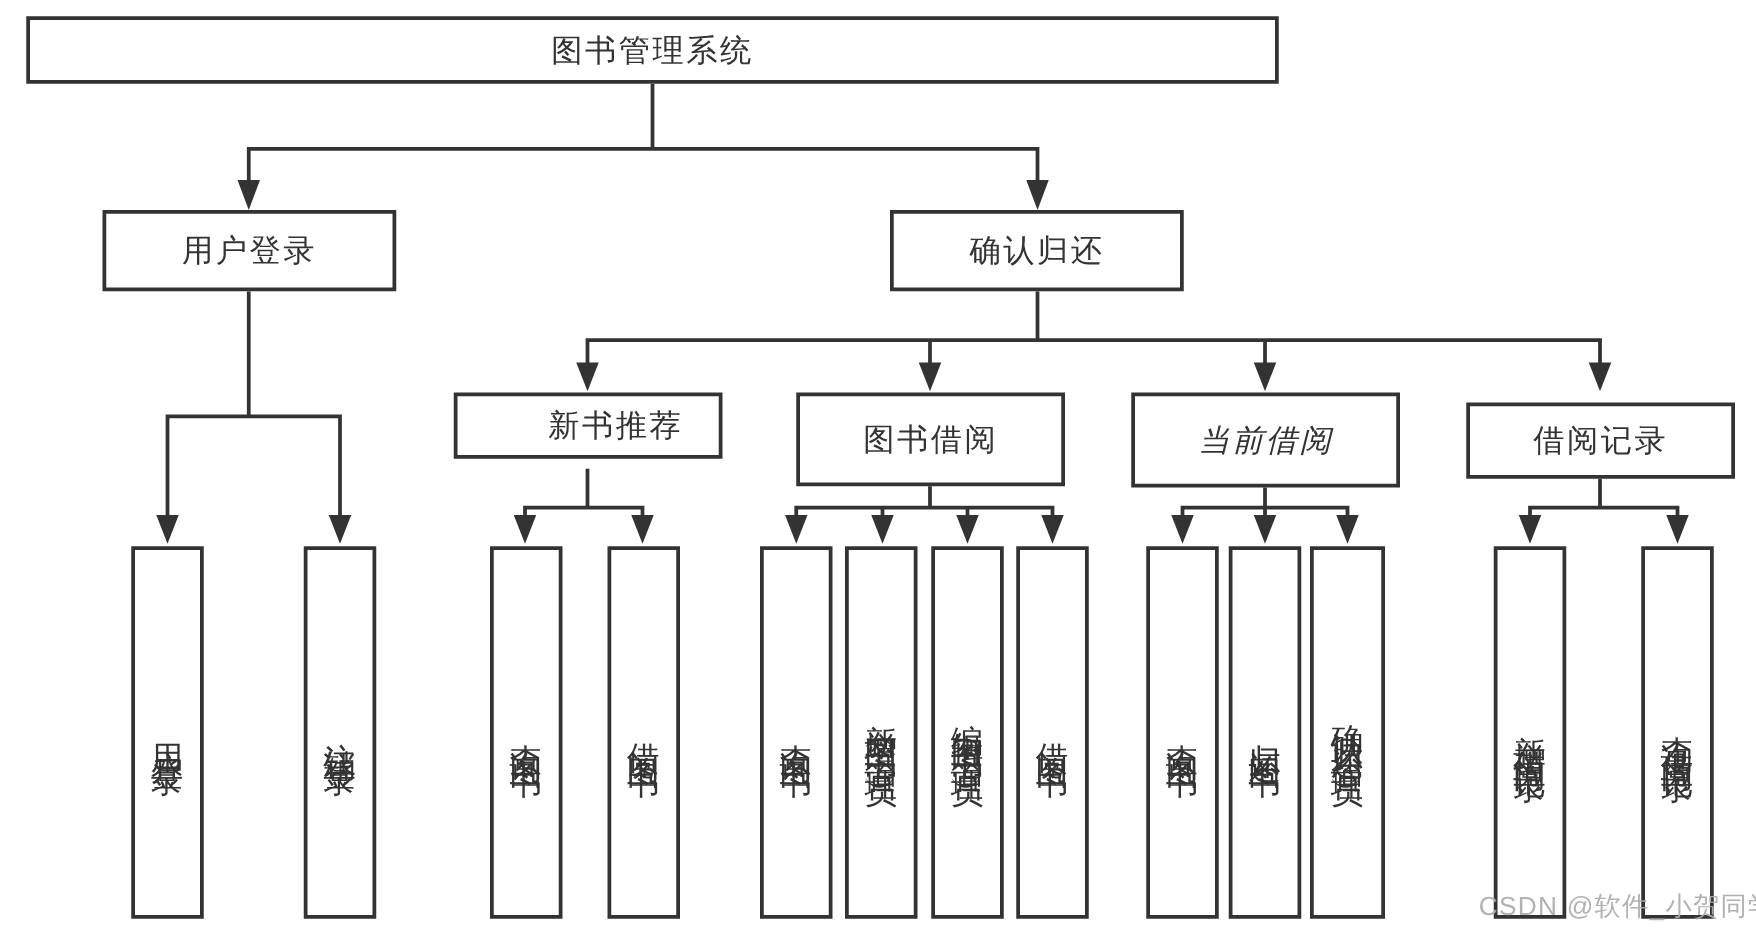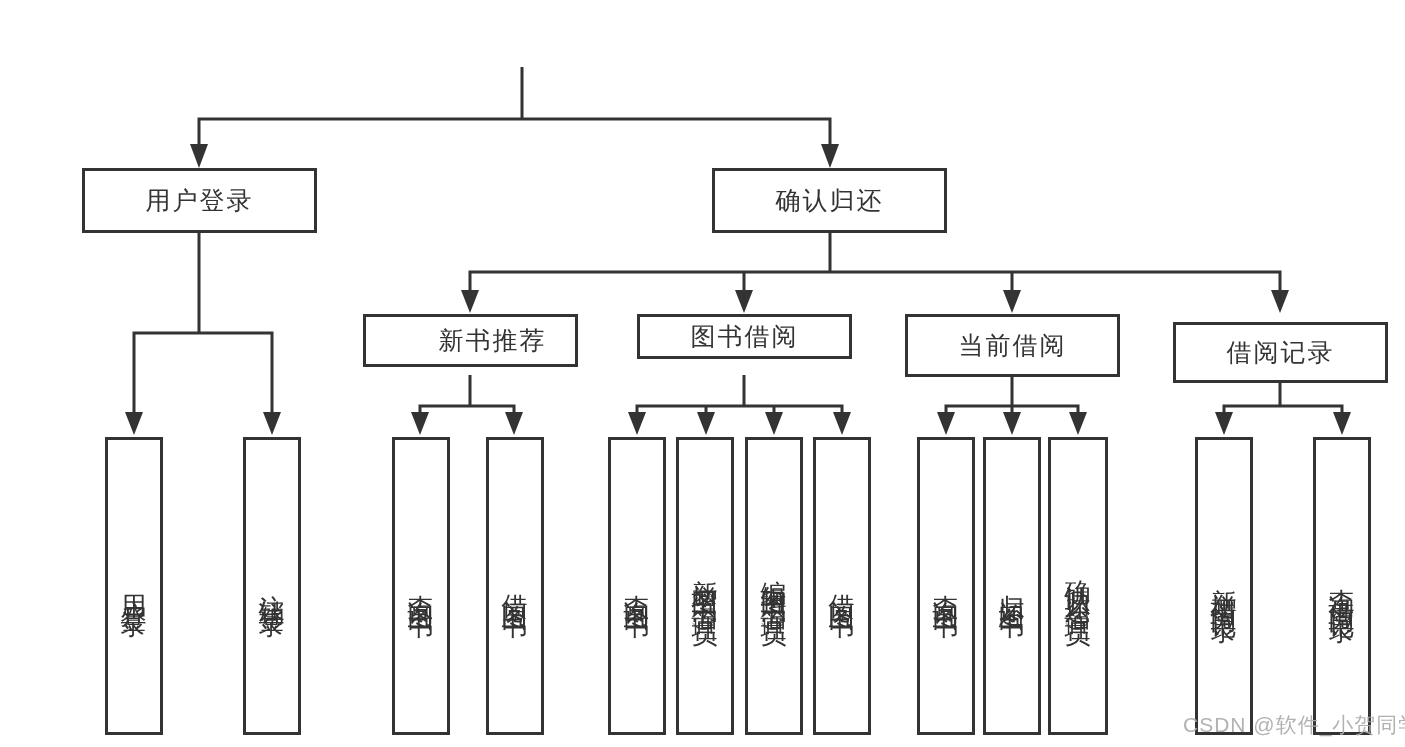--- a/index.html
+++ b/index.html
@@ -116,35 +116,38 @@
       M697,412 L715,412 L706,435 Z
       M765,412 L783,412 L774,435 Z
       M833,412 L851,412 L842,435 Z
       M937,412 L955,412 L946,435 Z
       M1003,412 L1021,412 L1012,435 Z
       M1069,412 L1087,412 L1078,435 Z
       M1215,412 L1233,412 L1224,435 Z
       M1333,412 L1351,412 L1342,435 Z"></path>
   </svg>
 
+  <div class="node h-node" style="left:21px; top:13px; width:1002px; height:54px;">
+    <span>图书管理系统</span>
+  </div>
 
   <div class="node h-node" style="left:82px; top:168px; width:235px; height:65px;">
     <span>用户登录</span>
   </div>
   <div class="node h-node" style="left:712px; top:168px; width:235px; height:65px;">
     <span>确认归还</span>
   </div>
 
   <div class="node h-node" style="left:363px; top:314px; width:215px; height:53px;padding-left:44px;">
     <span>新书推荐</span>
   </div>
-  <div class="node h-node" style="left:637px; top:314px; width:215px; height:45px;">
+  <div class="node h-node" style="left:637px; top:314px; width:215px; height:75px;">
     <span>图书借阅</span>
   </div>
-  <div class="node h-node" style="left:905px; top:314px; width:215px; height:63px;">
+  <div class="node h-node" style="left:905px; top:314px; width:215px; height:76px;font-style:italic;">
     <span>当前借阅</span>
   </div>
   <div class="node h-node" style="left:1173px; top:322px; width:215px; height:61px;">
     <span>借阅记录</span>
   </div>
 
   <div class="node v-node" style="left:105px;">
     <span class="v-text">用户登录</span>
   </div>
   <div class="node v-node" style="left:243px;">

